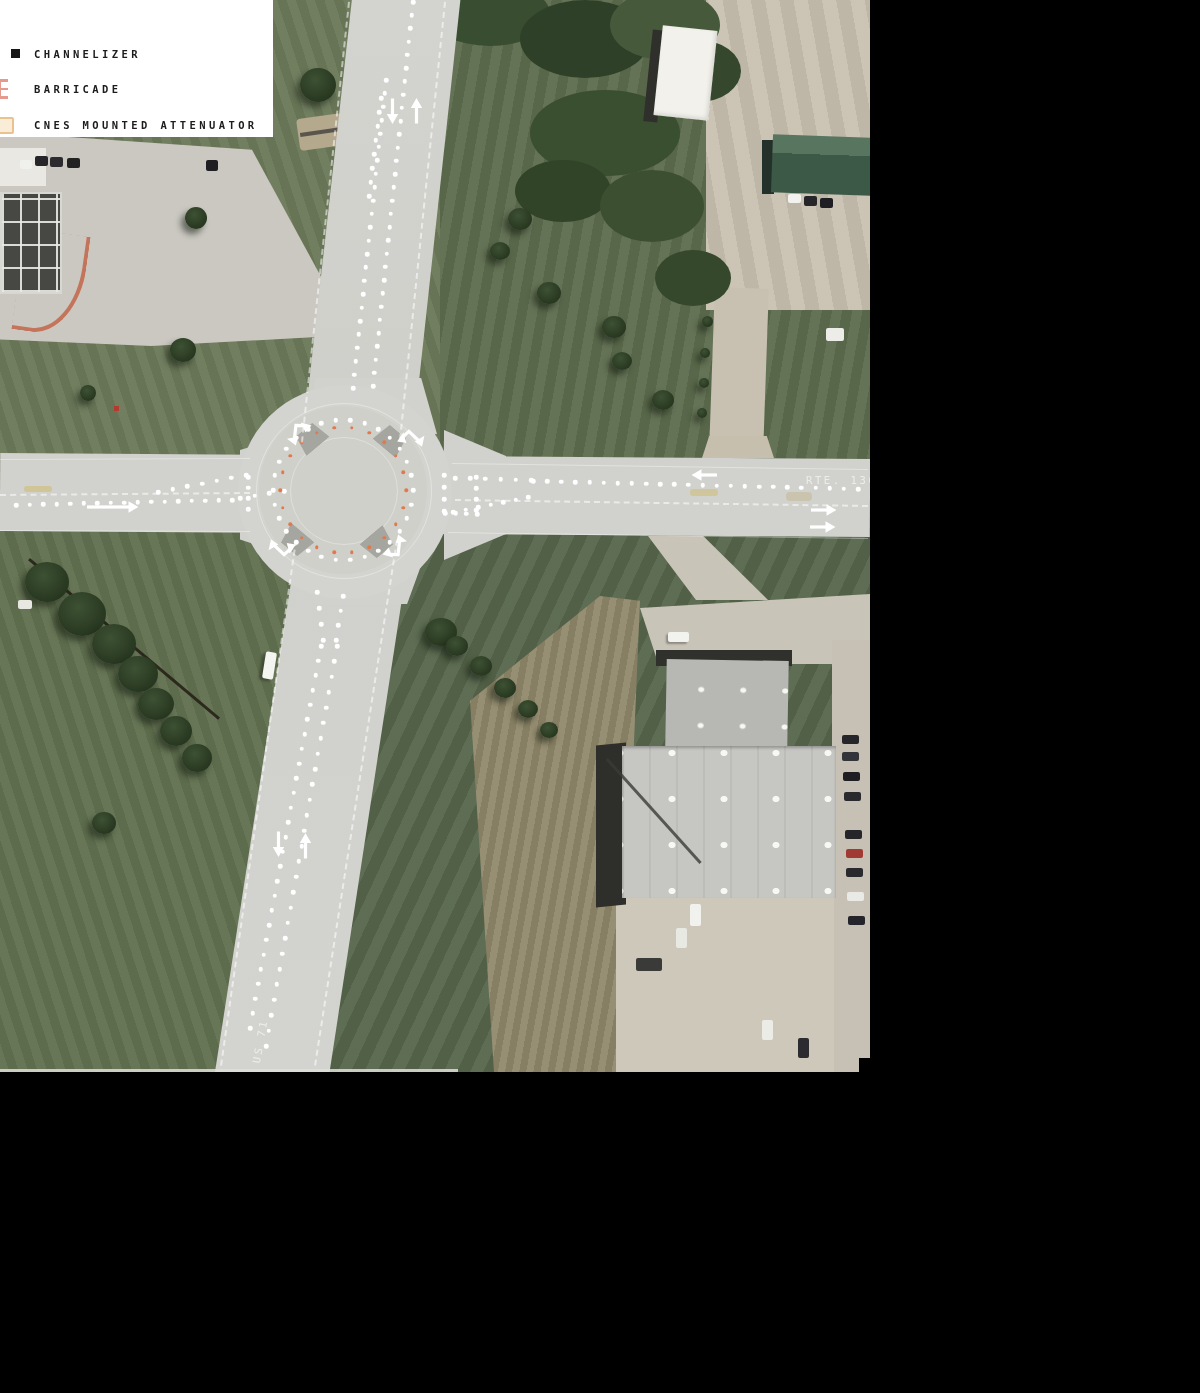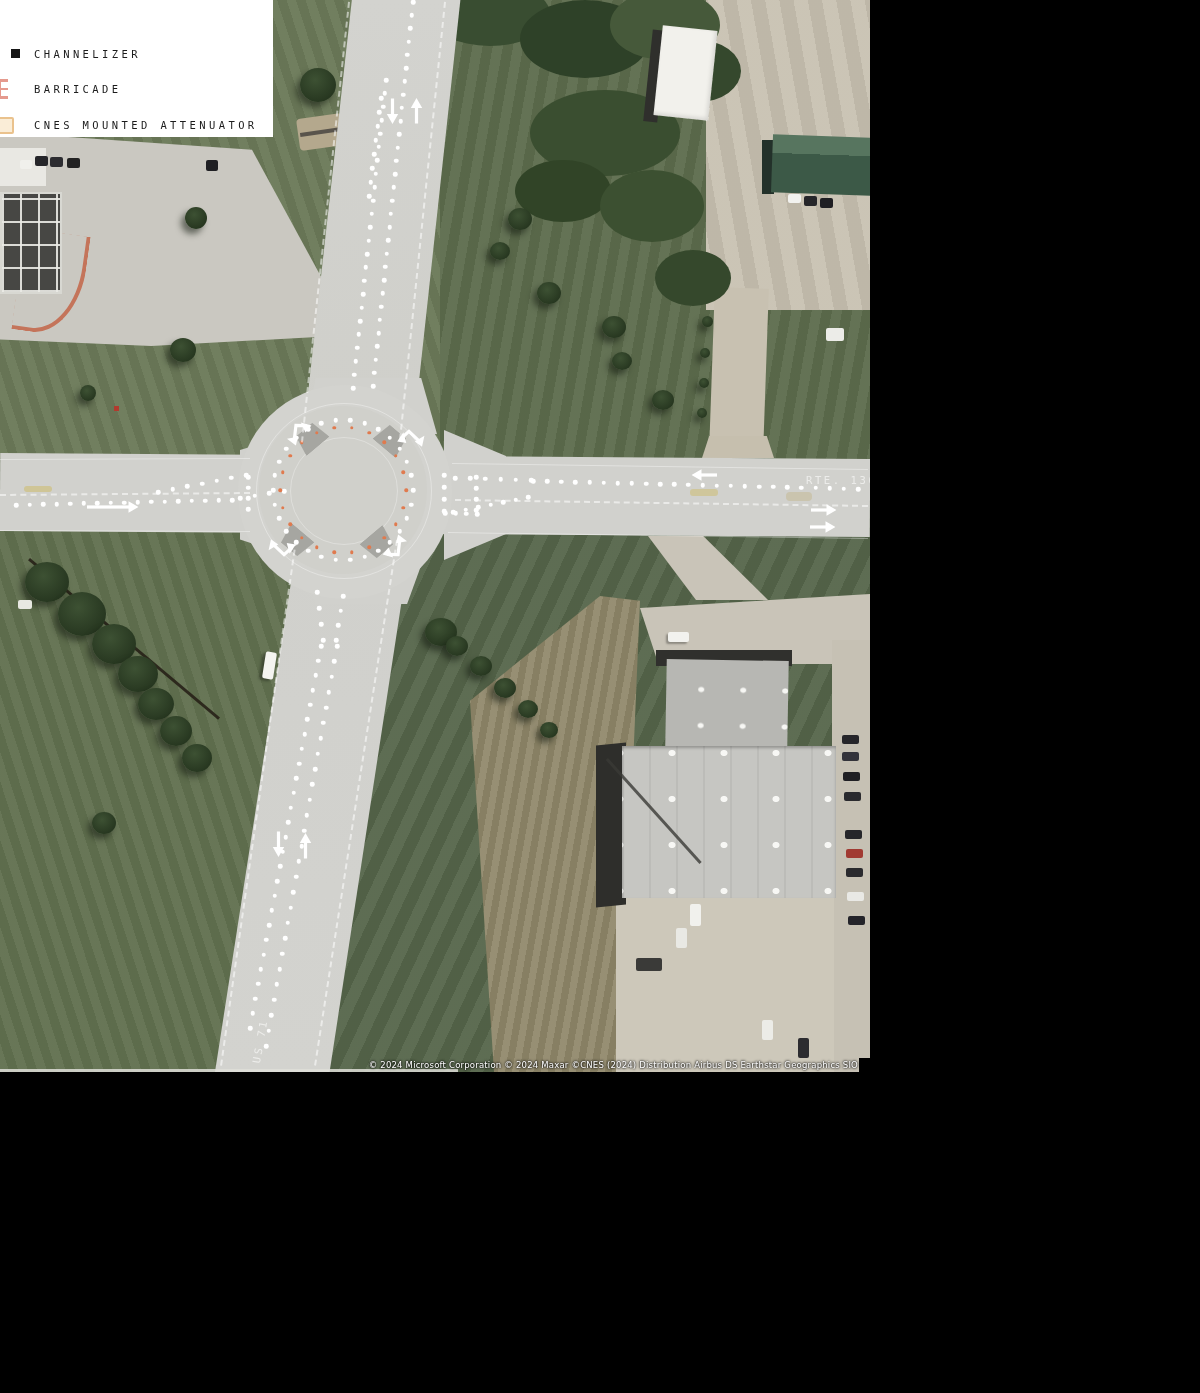--- a/index.html
+++ b/index.html
@@ -26,21 +26,21 @@
   .label-rte{left:806px;top:474px;}
   .label-us{left:250px;top:1062px;transform:rotate(-80deg);transform-origin:0 0;}
   .attribution{position:absolute;left:0;top:1058px;width:858px;height:14px;text-align:right;
                color:#fff;font-size:8.5px;letter-spacing:.2px;line-height:14px;
                text-shadow:0 0 2px #000,0 0 3px #000;white-space:nowrap;}
   .attr-cap{position:absolute;left:859px;top:1058px;width:11px;height:14px;background:#000;}
   .bottom-strip{position:absolute;left:0;top:1069px;width:458px;height:3px;background:rgba(222,222,216,.85);}
   
   .legend{position:absolute;left:0;top:0;width:273px;height:137px;background:#ffffff;overflow:hidden;}
   .legend-row{position:absolute;left:0;height:20px;display:flex;align-items:center;}
-  .legend-label{font-family:"DejaVu Sans Mono",monospace;font-size:10.5px;font-weight:400;
+  .legend-label{font-family:"DejaVu Sans Mono",monospace;font-size:10.5px;font-weight:700;
                 color:#1c1c1c;letter-spacing:3.4px;white-space:nowrap;}
   .icon-slot{width:34px;height:20px;position:relative;flex:0 0 34px;}
   .ico-channelizer{position:absolute;left:11px;top:5px;width:9px;height:9px;background:#161616;}
   .ico-barricade{position:absolute;left:-6px;top:0;width:15px;height:20px;}
   .ico-barricade .stem{position:absolute;left:4px;top:0;width:2.5px;height:20px;background:#e59a8e;}
   .ico-barricade .bar{position:absolute;left:5px;width:9px;height:2.5px;background:#e59a8e;}
   .ico-tma{position:absolute;left:-8px;top:2px;width:18px;height:13px;border:2px solid #eac28d;
            border-radius:2px;background:rgba(244,214,166,.45);}
 </style>
 </head>
@@ -485,21 +485,20 @@
         <div class="arrow-wrap" style="left: 381px; top: 534px; width: 30px; height: 30px; transform: rotate(160deg);"><svg width="30" height="30" viewBox="0 0 30 30">
             <path d="M8 23 L15 9 L25 13" stroke="#fff" stroke-width="3.2" fill="none"></path>
             <polygon points="8,28 2,18.5 13,20.5" fill="#fff"></polygon>
             <polygon points="29.5,14.5 20.5,8 21.5,19" fill="#fff"></polygon>
           </svg></div>
       </div>
 
     <div class="road-label label-rte">RTE. 136</div>
     <div class="road-label label-us">US 71</div>
     <div class="bottom-strip"></div>
-    <div class="attribution">© 2024 Microsoft Corporation  © 2024 Maxar  ©CNES (2024) Distribution Airbus DS  Earthstar Geographics  SIO</div>
     <div class="attr-cap"></div>
 
     <div class="legend">
       <div class="legend-row" style="top:44px;">
         <span class="icon-slot">
           <span class="ico-channelizer"></span>
         </span>
         <span class="legend-label">CHANNELIZER</span>
       </div>
       <div class="legend-row" style="top:79px;">

